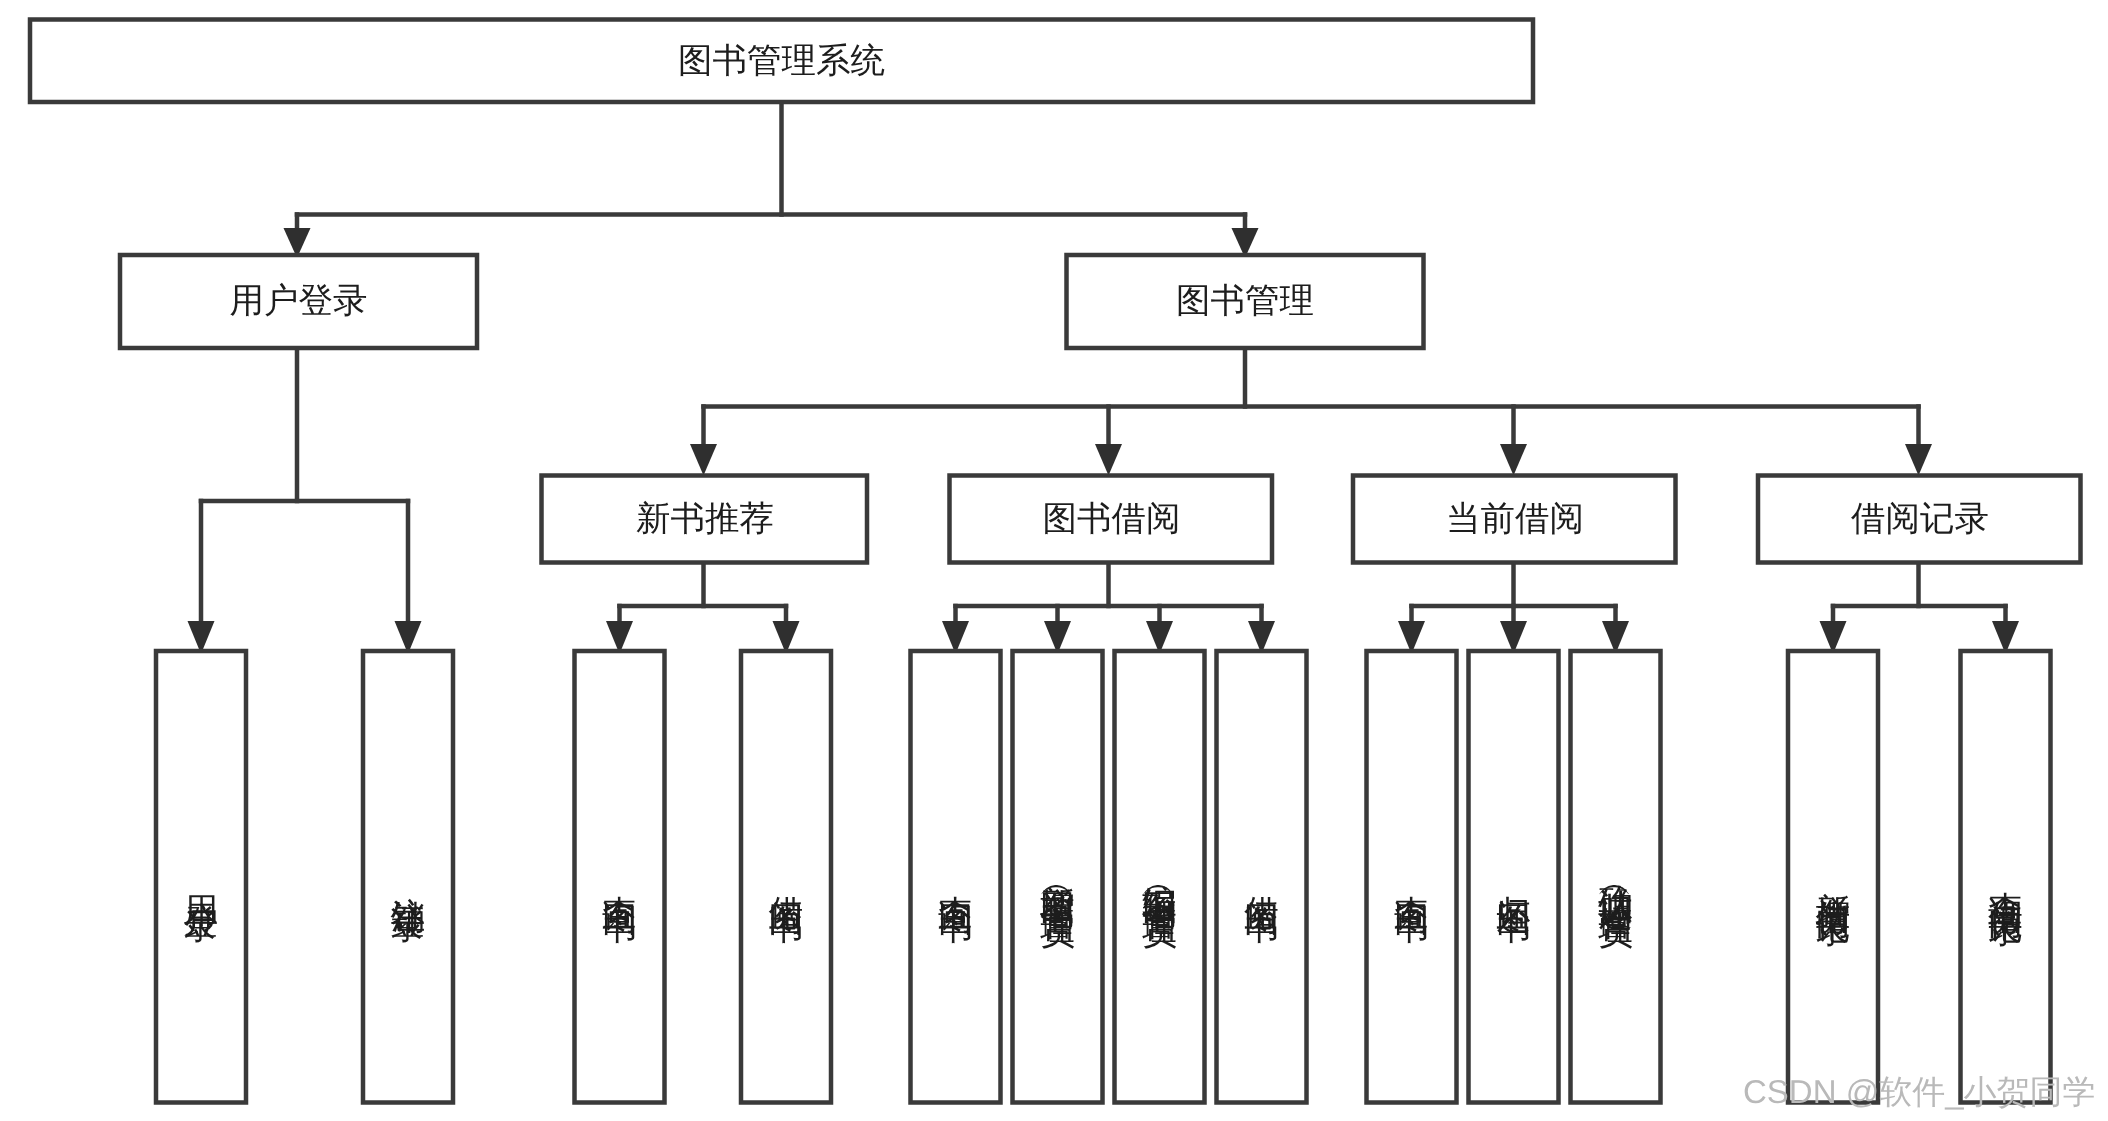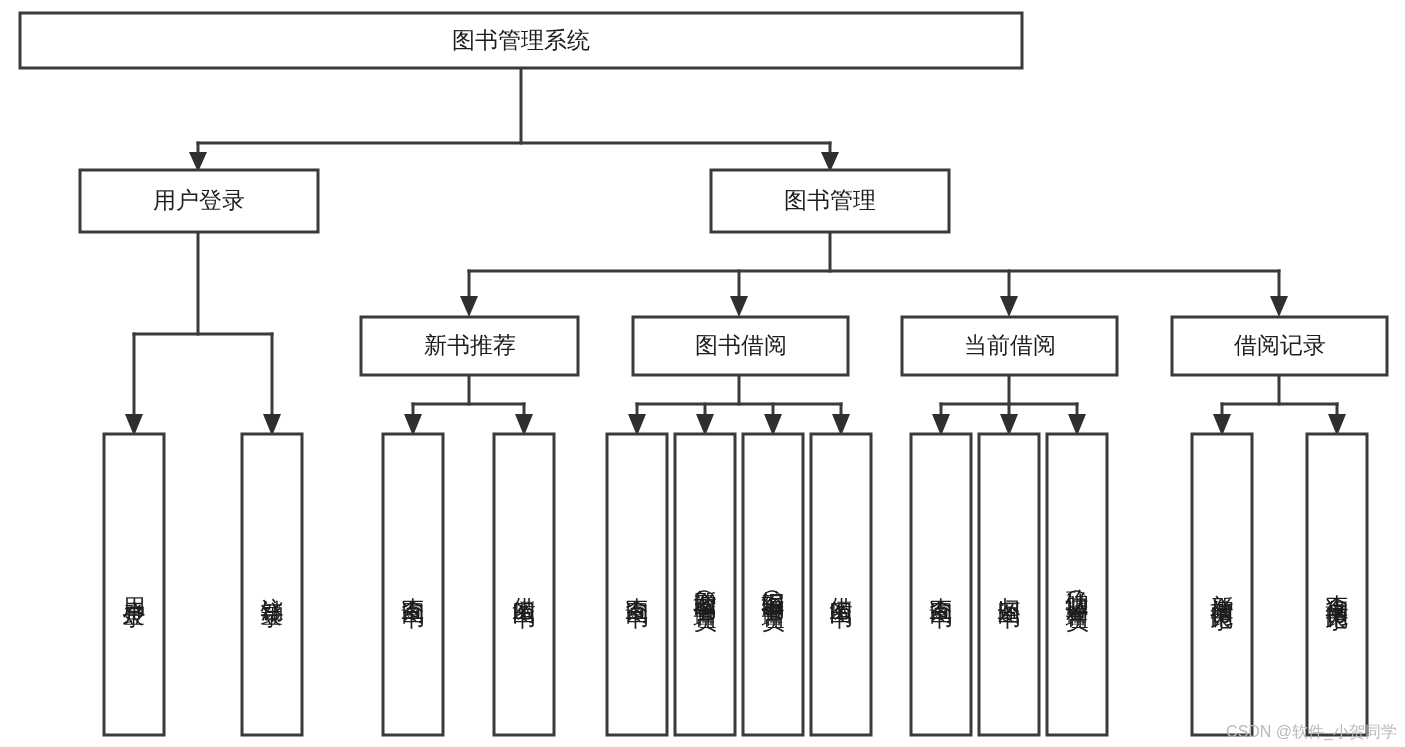--- a/index.html
+++ b/index.html
@@ -66,21 +66,21 @@
     align-items: center;
     justify-content: center;
     box-sizing: border-box;
     padding: 4px 0;
   }
   .watermark {
     position: absolute;
     right: 8px;
     bottom: 4px;
     font-family: "Liberation Sans", "DejaVu Sans", sans-serif;
-    font-size: 16px;
+    font-size: 22px;
     color: #b9b9b9;
     white-space: nowrap;
     pointer-events: none;
   }
 </style>
 </head>
 <body>
 
 <div id="diagram-root">
   <svg class="flow" viewBox="0 0 1405 747" xmlns="http://www.w3.org/2000/svg">

